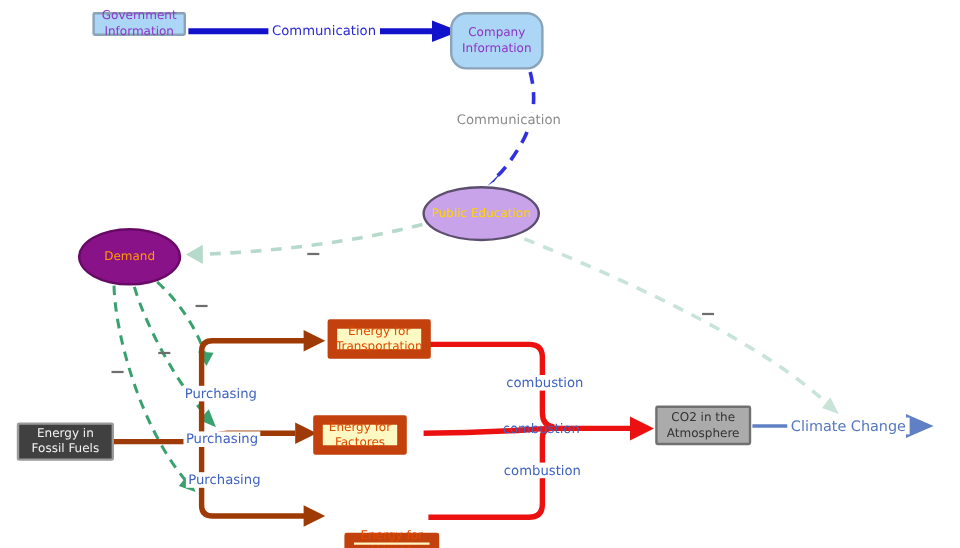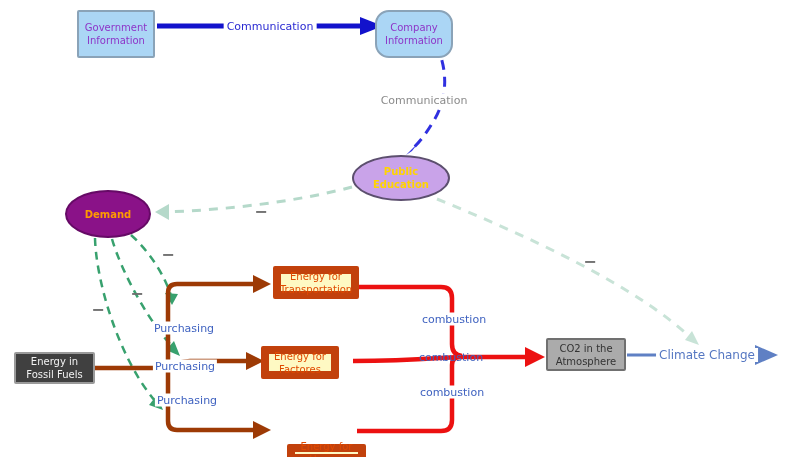--- a/index.html
+++ b/index.html
@@ -7,21 +7,21 @@
     position:relative;width:800px;height:457px;background:#ffffff;overflow:hidden;
     font-family:"DejaVu Sans", sans-serif;
   }
   #edges-layer{position:absolute;left:0;top:0;z-index:1;}
   .node{
     position:absolute;z-index:2;display:flex;align-items:center;justify-content:center;
     text-align:center;font-size:10px;line-height:1.3;box-sizing:border-box;padding:1px 2px;
   }
   .rect{border-radius:2px;}
   .info-box{background:#abd6f5;border:2px solid #8aa3b8;color:#8d35c8;}
-  .ellipse{border-radius:50%;font-weight:bold;align-items:center;}
+  .ellipse{border-radius:50%;font-weight:normal;align-items:center;}
   .public-ed{background:#c9a3e9;border:2px solid #5c4f6e;color:#ffd400;font-size:10px;}
   .demand{background:#8a1288;border:2px solid #660a66;color:#ff9a00;font-size:10px;}
   .dark-box{background:#404040;border:2px solid #9a9a9a;color:#f2f2f2;}
   .orange-box{background:#fef9c3;border:8px solid #c2410c;color:#e04a00;}
   .gray-box{background:#ababab;border:2px solid #707070;color:#333333;}
   .edge-label{
     position:absolute;z-index:3;font-size:11px;white-space:nowrap;
     transform:translate(-50%,-50%);pointer-events:none;
   }
   .lbl-comm-blue{color:#2a2ad2;background:#fff;padding:0 3px;}
@@ -73,21 +73,21 @@
     <path d="M 358 287 H 441 Q 452 287 452 298 V 344 Q 452 355 462 356" stroke="#ec1111" stroke-width="4.5" fill="none"></path>
     <path d="M 353 361 C 410 361 436 358 458 357" stroke="#ec1111" stroke-width="4.5" fill="none"></path>
     <path d="M 357 431 H 441 Q 452 431 452 420 V 365 Q 452 357 460 357" stroke="#ec1111" stroke-width="4.5" fill="none"></path>
     <path d="M 455 357 H 527" stroke="#ec1111" stroke-width="4.5" fill="none"></path>
     <polygon points="545,357 525,347 525,367" fill="#ec1111"></polygon>
 
     <path d="M 627 355 H 756" stroke="#5f80c4" stroke-width="3" fill="none"></path>
     <polygon points="778,355 755,345 755,365" fill="#5f80c4"></polygon>
   </svg>
 
-  <div class="node rect info-box" style="left:77px;top:10px;width:78px;height:48px;">
+  <div class="node rect info-box" style="left:77px;top:10px;width:78px;height:20px;">
     <span>Government Information</span>
   </div>
 
   <div class="node rect info-box" style="left:375px;top:10px;width:78px;height:48px;border-radius:14px;">
     <span>Company Information</span>
   </div>
 
   <div class="node ellipse public-ed" style="left:352px;top:155px;width:98px;height:46px;">
     <span>Public Education</span>
   </div>

